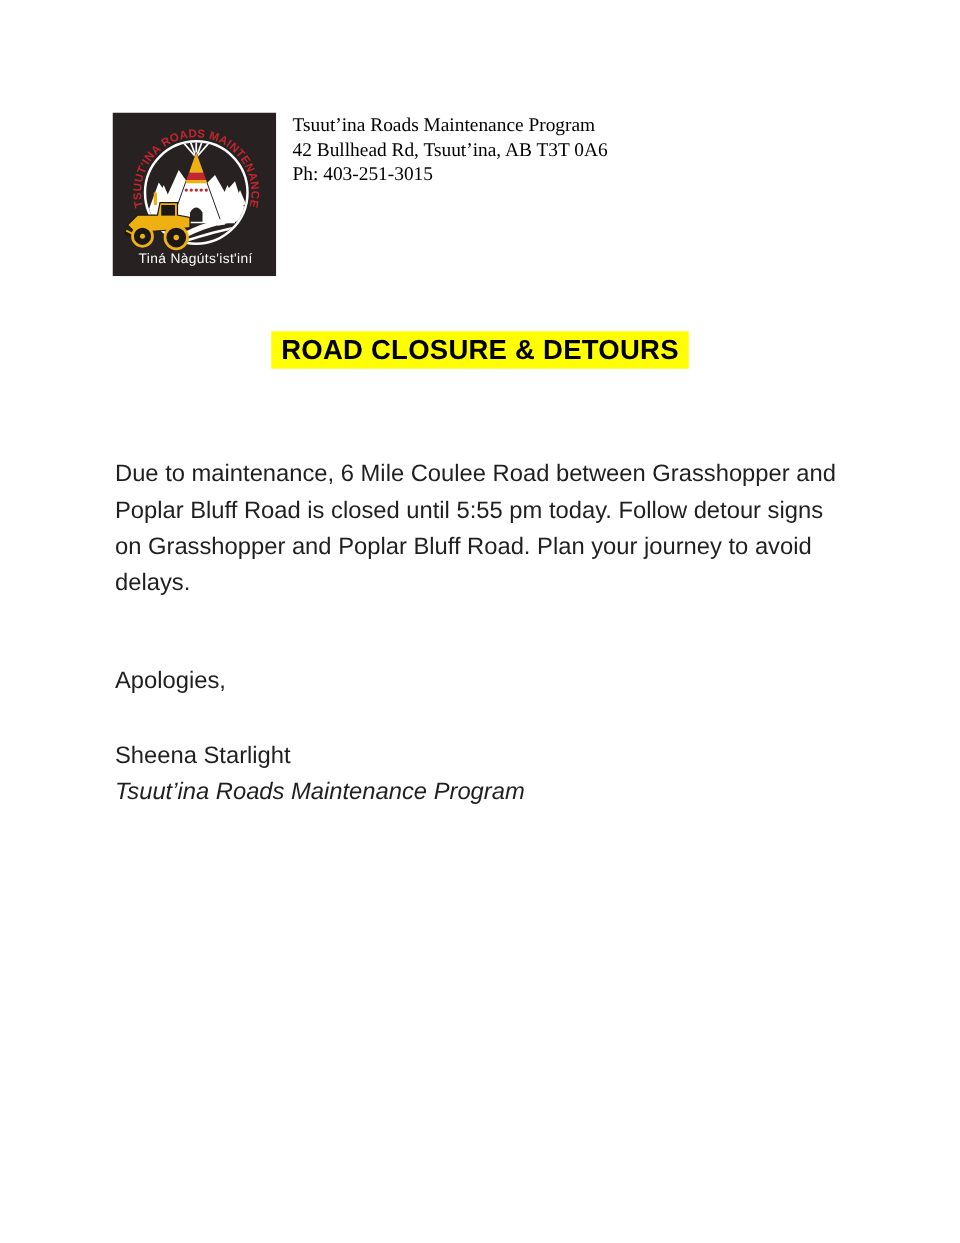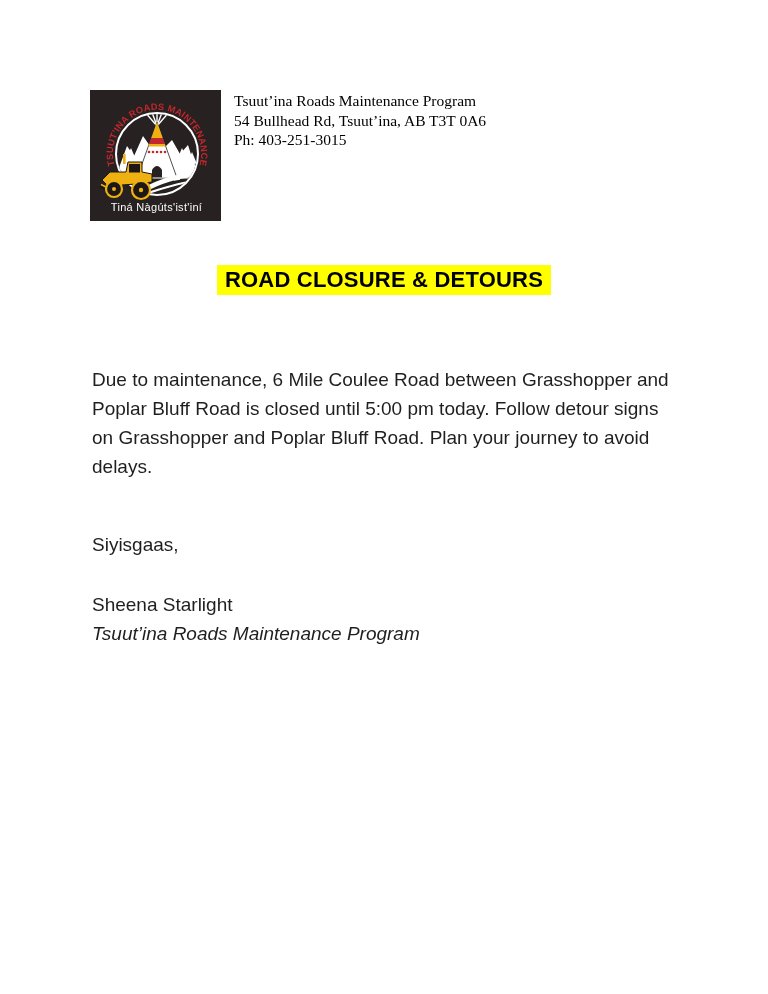--- a/index.html
+++ b/index.html
@@ -169,31 +169,31 @@
           <circle cx="51" cy="100" r="9" fill="#1d1815" stroke="#eeb111" stroke-width="2.2"></circle>
           <circle cx="51" cy="100" r="2.2" fill="#eeb111"></circle>
         </g>
 
         <text class="logo-caption" x="66.5" y="120.5" text-anchor="middle">Tiná Nàgúts'ist'iní</text>
       </svg>
     </div>
 
     <div class="letterhead-text">
       <div>Tsuut’ina Roads Maintenance Program</div>
-      <div>54 Bullhead Rd, Tsuut’ina, AB T3T 0A6</div>
+      <div>42 Bullhead Rd, Tsuut’ina, AB T3T 0A6</div>
       <div>Ph: 403-251-3015</div>
     </div>
   </div>
 
   <div class="title-row">
     <span class="title-highlight">ROAD CLOSURE &amp; DETOURS</span>
   </div>
 
   <div class="body">
-    <p>Due to maintenance, 6 Mile Coulee Road between Grasshopper and Poplar Bluff Road is closed until 5:00 pm today. Follow detour signs on Grasshopper and Poplar Bluff Road. Plan your journey to avoid delays.</p>
-    <p class="closing">Siyisgaas,</p>
+    <p>Due to maintenance, 6 Mile Coulee Road between Grasshopper and Poplar Bluff Road is closed until 5:55 pm today. Follow detour signs on Grasshopper and Poplar Bluff Road. Plan your journey to avoid delays.</p>
+    <p class="closing">Apologies,</p>
     <div class="signature">
       <div>Sheena Starlight</div>
       <div class="italic">Tsuut’ina Roads Maintenance Program</div>
     </div>
   </div>
 
 </div>
 
 </body></html>

